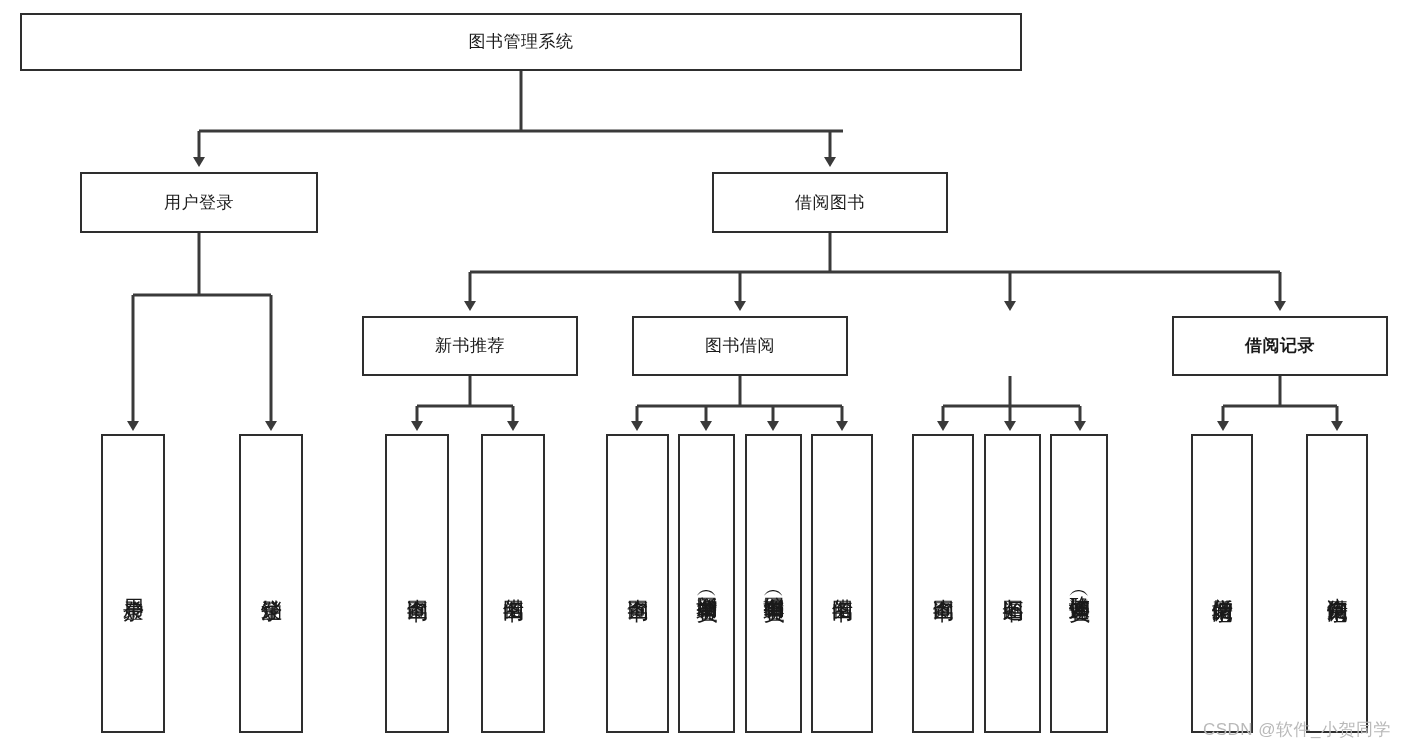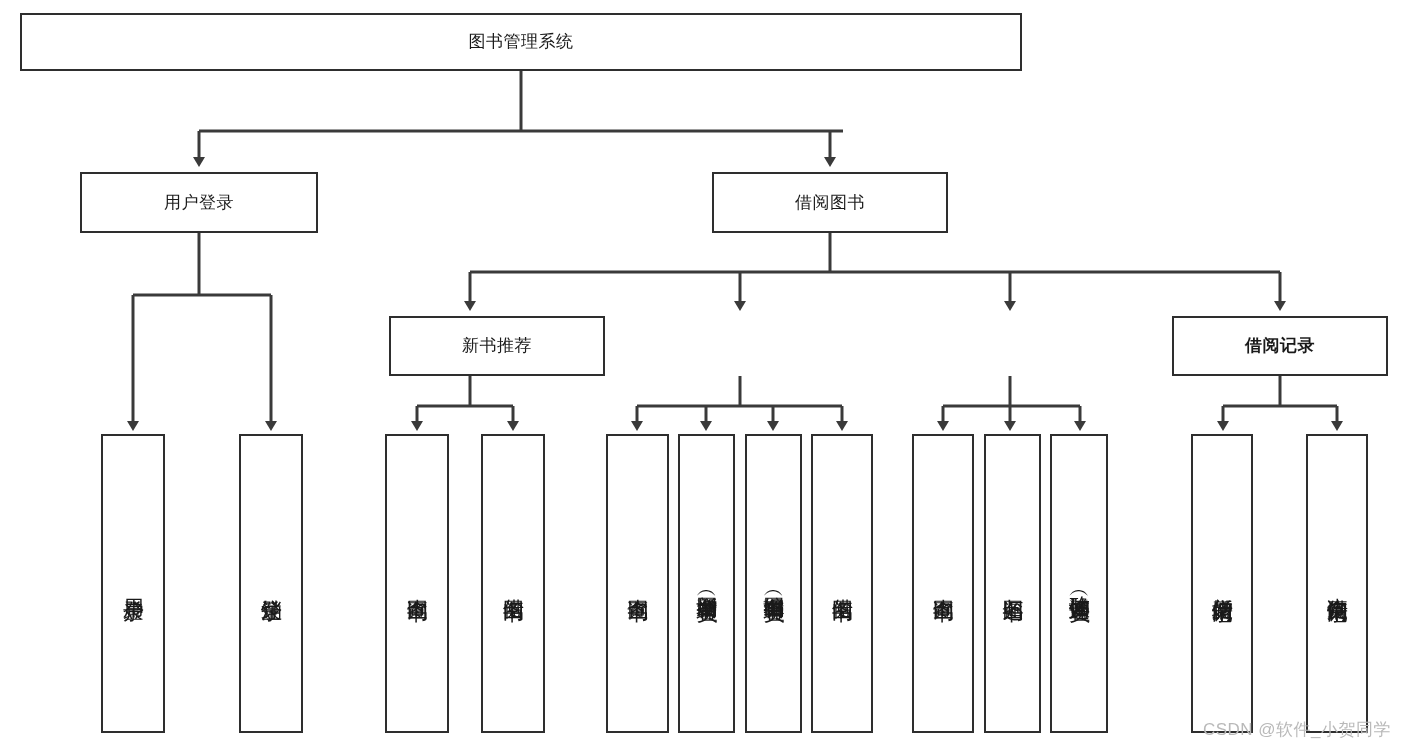--- a/index.html
+++ b/index.html
@@ -131,22 +131,25 @@
     <span class="label">图书管理系统</span>
   </div>
 
   <div class="node horizontal" style="left:80px; top:172px; width:238px; height:61px;">
     <span class="label">用户登录</span>
   </div>
   <div class="node horizontal" style="left:712px; top:172px; width:236px; height:61px;">
     <span class="label">借阅图书</span>
   </div>
 
-  <div class="node horizontal" style="left:362px; top:316px; width:216px; height:60px;margin-left:27px;">
+  <div class="node horizontal" style="left:362px; top:316px; width:216px; height:60px;">
     <span class="label">新书推荐</span>
+  </div>
+  <div class="node horizontal" style="left:632px; top:316px; width:216px; height:60px;">
+    <span class="label">图书借阅</span>
   </div>
   <div class="node horizontal" style="left:1172px; top:316px; width:216px; height:60px;font-weight:bold;">
     <span class="label">借阅记录</span>
   </div>
 
   <div class="node vertical" style="left:101px; top:434px; width:64px; height:299px;">
     <span class="label">用户登录</span>
   </div>
   <div class="node vertical" style="left:239px; top:434px; width:64px; height:299px;">
     <span class="label">注销登录</span>

